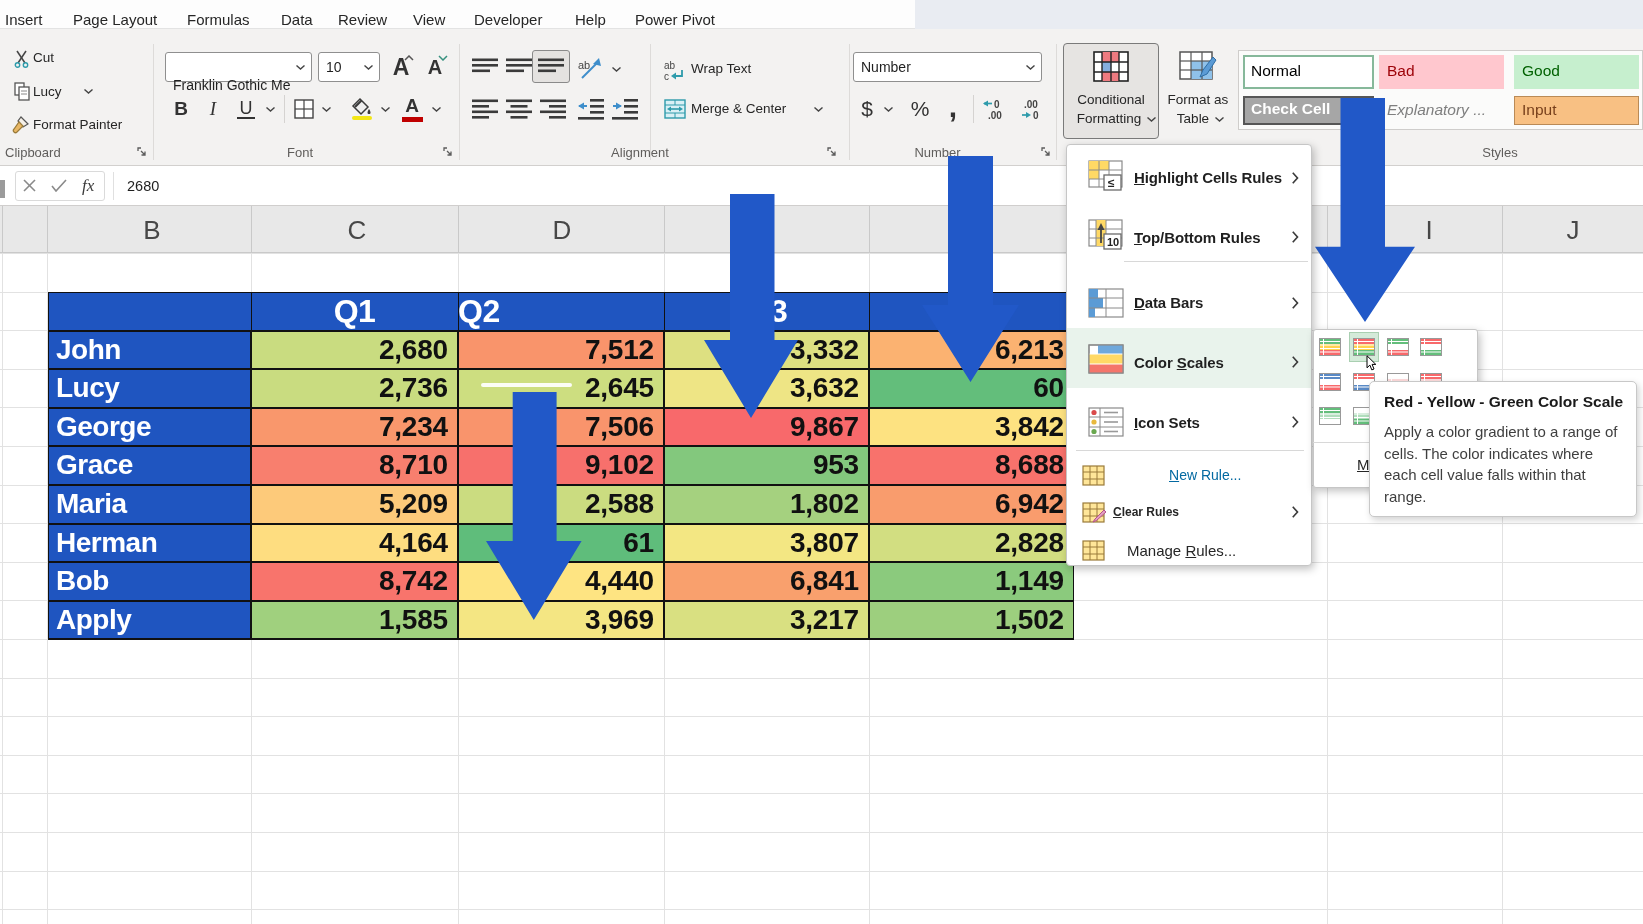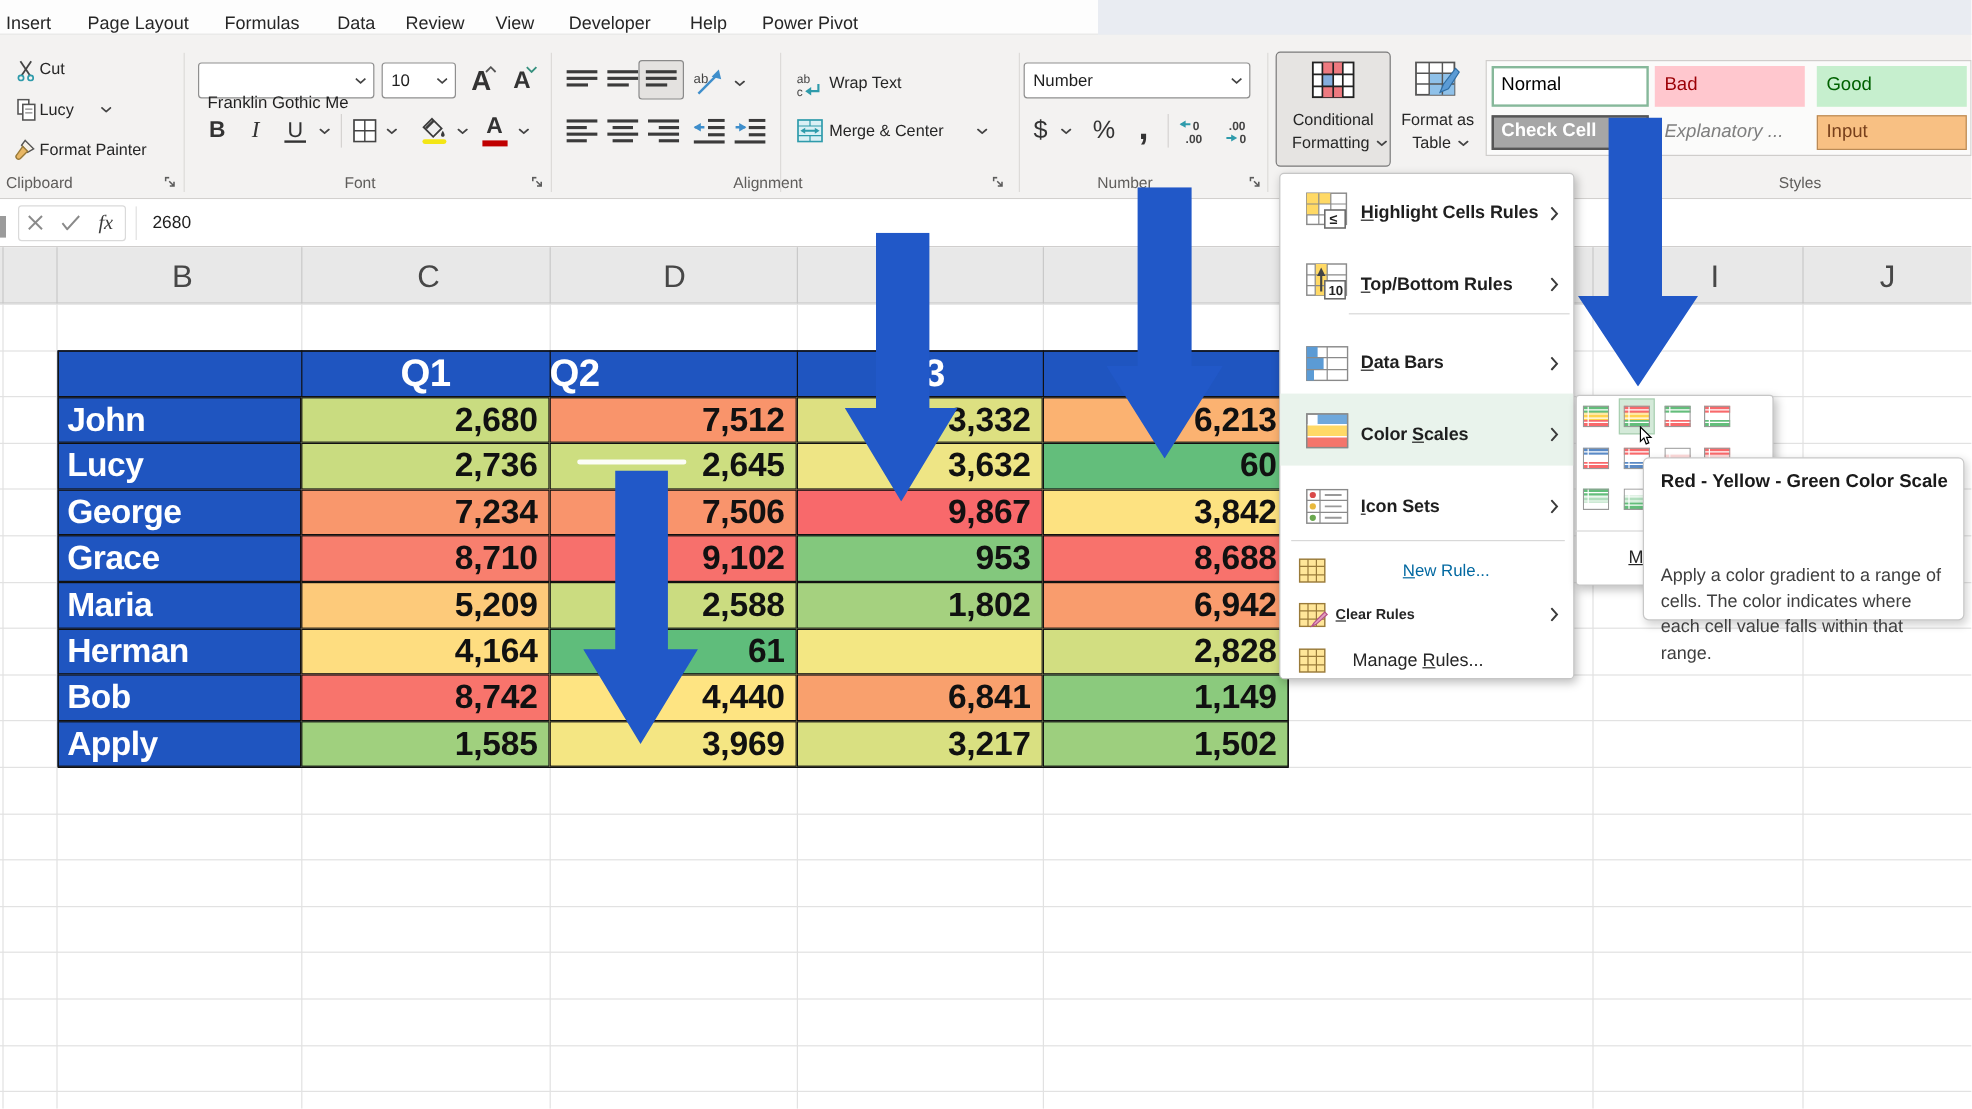--- a/index.html
+++ b/index.html
@@ -372,20 +372,21 @@
 <div style="position:absolute;left:664px;top:486.0px;width:195px;height:36.6px;line-height:36.6px;font-size:28px;font-weight:bold;color:#111;text-align:right;letter-spacing:-0.2px;">1,802</div>
 <div style="position:absolute;left:869px;top:485.0px;width:205px;height:38.6px;background:#f99c6d;border:1px solid #111;"></div>
 <div style="position:absolute;left:869px;top:486.0px;width:195px;height:36.6px;line-height:36.6px;font-size:28px;font-weight:bold;color:#111;text-align:right;letter-spacing:-0.2px;">6,942</div>
 <div style="position:absolute;left:48px;top:523.6px;width:203px;height:38.6px;background:#1f55c0;border:1px solid #111;"></div>
 <div style="position:absolute;left:56px;top:524.6px;width:193px;height:36.6px;line-height:36.6px;font-size:28px;font-weight:bold;color:#fff;letter-spacing:-0.5px;">Herman</div>
 <div style="position:absolute;left:251px;top:523.6px;width:207px;height:38.6px;background:#fedd80;border:1px solid #111;"></div>
 <div style="position:absolute;left:251px;top:524.6px;width:197px;height:36.6px;line-height:36.6px;font-size:28px;font-weight:bold;color:#111;text-align:right;letter-spacing:-0.2px;">4,164</div>
 <div style="position:absolute;left:458px;top:523.6px;width:206px;height:38.6px;background:#5fbd7b;border:1px solid #111;"></div>
 <div style="position:absolute;left:458px;top:524.6px;width:196px;height:36.6px;line-height:36.6px;font-size:28px;font-weight:bold;color:#111;text-align:right;letter-spacing:-0.2px;">61</div>
 <div style="position:absolute;left:664px;top:523.6px;width:205px;height:38.6px;background:#f3e783;border:1px solid #111;"></div>
+<div style="position:absolute;left:664px;top:524.6px;width:195px;height:36.6px;line-height:36.6px;font-size:28px;font-weight:bold;color:#111;text-align:right;letter-spacing:-0.2px;">3,807</div>
 <div style="position:absolute;left:869px;top:523.6px;width:205px;height:38.6px;background:#d2de81;border:1px solid #111;"></div>
 <div style="position:absolute;left:869px;top:524.6px;width:195px;height:36.6px;line-height:36.6px;font-size:28px;font-weight:bold;color:#111;text-align:right;letter-spacing:-0.2px;">2,828</div>
 <div style="position:absolute;left:48px;top:562.2px;width:203px;height:38.6px;background:#1f55c0;border:1px solid #111;"></div>
 <div style="position:absolute;left:56px;top:563.2px;width:193px;height:36.6px;line-height:36.6px;font-size:28px;font-weight:bold;color:#fff;letter-spacing:-0.5px;">Bob</div>
 <div style="position:absolute;left:251px;top:562.2px;width:207px;height:38.6px;background:#f8746c;border:1px solid #111;"></div>
 <div style="position:absolute;left:251px;top:563.2px;width:197px;height:36.6px;line-height:36.6px;font-size:28px;font-weight:bold;color:#111;text-align:right;letter-spacing:-0.2px;">8,742</div>
 <div style="position:absolute;left:458px;top:562.2px;width:206px;height:38.6px;background:#fee482;border:1px solid #111;"></div>
 <div style="position:absolute;left:458px;top:563.2px;width:196px;height:36.6px;line-height:36.6px;font-size:28px;font-weight:bold;color:#111;text-align:right;letter-spacing:-0.2px;">4,440</div>
 <div style="position:absolute;left:664px;top:562.2px;width:205px;height:38.6px;background:#f9a06d;border:1px solid #111;"></div>
 <div style="position:absolute;left:664px;top:563.2px;width:195px;height:36.6px;line-height:36.6px;font-size:28px;font-weight:bold;color:#111;text-align:right;letter-spacing:-0.2px;">6,841</div>
@@ -632,13 +633,13 @@
 <line x1="4.5" y1="0" x2="4.5" y2="18" stroke="#fff" stroke-width="1"></line>
 <rect x="0.5" y="0.5" width="21" height="17" fill="none" stroke="#999" stroke-width="1"></rect>
     </svg>
 <div style="position:absolute;left:1313px;top:442px;width:165px;height:1px;background:#d8d8d8;"></div>
 <div style="position:absolute;left:1357px;top:455px;width:60px;height:20px;line-height:20px;font-size:15px;color:#262626;white-space:nowrap;overflow:visible;"><u>M</u>ore Rules...</div>
 <svg style="position:absolute;left:1366px;top:355px" width="12" height="16" viewBox="0 0 12 16">
 <path d="M1,0.8 L1,12.8 L3.9,10.1 L5.8,14.9 L8,14 L6.1,9.4 L9.8,9.4 Z" fill="#fff" stroke="#000" stroke-width="1"></path>
     </svg>
 <div style="position:absolute;left:1369px;top:381px;width:268px;height:136px;background:#fff;border:1px solid #c8c8c8;border-radius:5px;box-shadow:2px 3px 7px rgba(0,0,0,0.18);"></div>
 <div style="position:absolute;left:1384px;top:393px;width:250px;height:18px;line-height:18px;font-size:15.5px;font-weight:bold;color:#1a1a1a;white-space:nowrap;">Red - Yellow - Green Color Scale</div>
-<div style="position:absolute;left:1384px;top:421px;width:245px;font-size:15px;color:#3f3f3f;line-height:21.5px;margin-top:48px;">Apply a color gradient to a range of cells. The color indicates where each cell value falls within that range.</div>
+<div style="position:absolute;left:1384px;top:421px;width:245px;font-size:15px;color:#3f3f3f;line-height:21.5px;">Apply a color gradient to a range of cells. The color indicates where each cell value falls within that range.</div>
 </div>
 </body></html>

